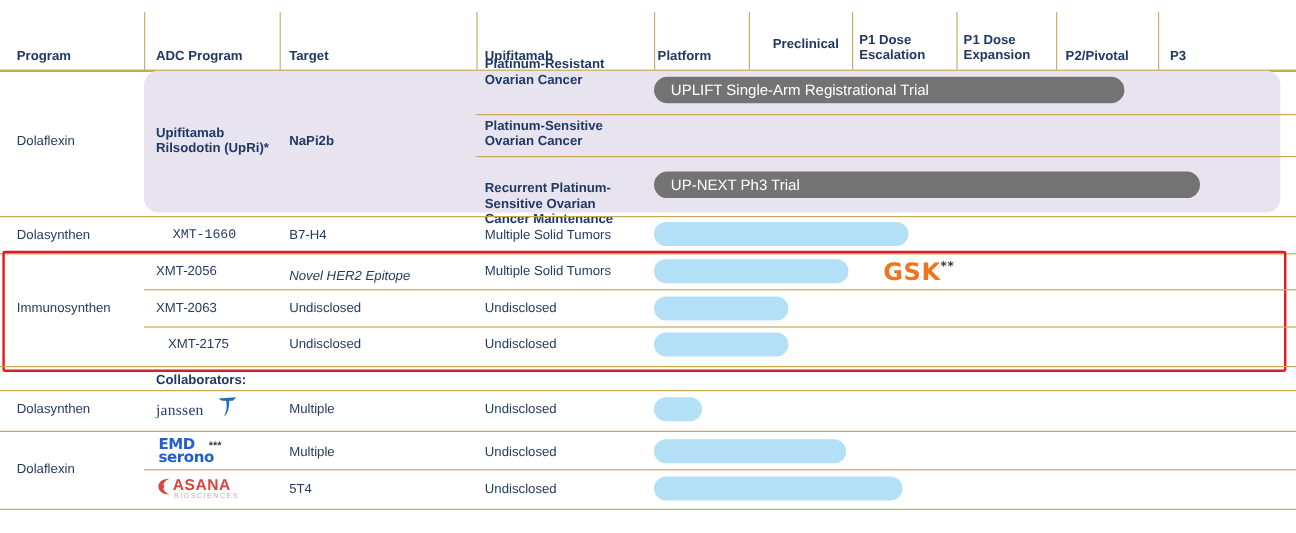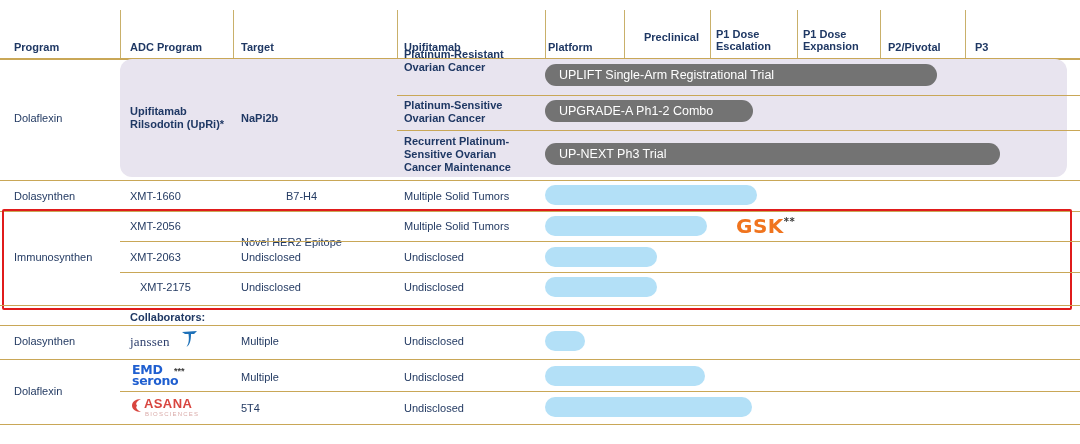--- a/index.html
+++ b/index.html
@@ -189,45 +189,44 @@
   <div class="cell bold" style="left:241px; top:112px;">NaPi2b</div>
 
   <div class="cell bold" style="left:404px; top:48px; white-space:pre-line;">Platinum-Resistant
 Ovarian Cancer</div>
   <div class="bar dark" style="left:545px; top:64px; width:392px; height:22px;">UPLIFT Single-Arm Registrational Trial</div>
 
   <div class="hrule mid" style="top:95px;"></div>
 
   <div class="cell bold" style="left:404px; top:99px; white-space:pre-line;">Platinum-Sensitive
 Ovarian Cancer</div>
-  <div class="bar dark" style="left:545px; top:100px; width:208px; height:22px;">UPGRADE-A Ph1-2 Combo</div>
 
   <div class="hrule mid" style="top:130px;"></div>
 
-  <div class="cell bold" style="left:404px; top:135px; white-space:pre-line;">Recurrent Platinum-
+  <div class="cell bold" style="left:404px; top:151px; white-space:pre-line;">Recurrent Platinum-
 Sensitive Ovarian
 Cancer Maintenance</div>
   <div class="bar dark" style="left:545px; top:143px; width:455px; height:22px;">UP-NEXT Ph3 Trial</div>
 
   <div class="hrule" style="top:180px;"></div>
 
   <div class="cell plain" style="left:14px; top:190px;">Dolasynthen</div>
-  <div class="cell plain" style="left:130px; top:190px;">XMT-1660</div>
-  <div class="cell plain" style="left:241px; top:190px;margin-left:45px;">B7-H4</div>
+  <div class="cell plain" style="left:144px; top:190px;font-family:Liberation Mono, monospace;">XMT-1660</div>
+  <div class="cell plain" style="left:241px; top:190px;">B7-H4</div>
   <div class="cell plain" style="left:404px; top:190px;">Multiple Solid Tumors</div>
   <div class="bar light" style="left:545px; top:185px; width:212px; height:20px;"></div>
 
   <div class="hrule" style="top:211px;"></div>
 
   <div class="redbox"></div>
 
   <div class="cell plain" style="left:14px; top:251px;">Immunosynthen</div>
 
   <div class="cell plain" style="left:130px; top:220px;">XMT-2056</div>
-  <div class="cell plain" style="left:241px; top:236px;">Novel HER2 Epitope</div>
+  <div class="cell plain" style="left:241px; top:224px;font-style:italic;">Novel HER2 Epitope</div>
   <div class="cell plain" style="left:404px; top:220px;">Multiple Solid Tumors</div>
   <div class="bar light" style="left:545px; top:216px; width:162px; height:20px;"></div>
   <div class="logo gsk-logo" style="left:736px; top:214px;">
     <span>GSK</span><span class="gsk-sup">**</span>
   </div>
 
   <div class="hrule short" style="top:241px;"></div>
 
   <div class="cell plain" style="left:130px; top:251px;">XMT-2063</div>
   <div class="cell plain" style="left:241px; top:251px;">Undisclosed</div>

